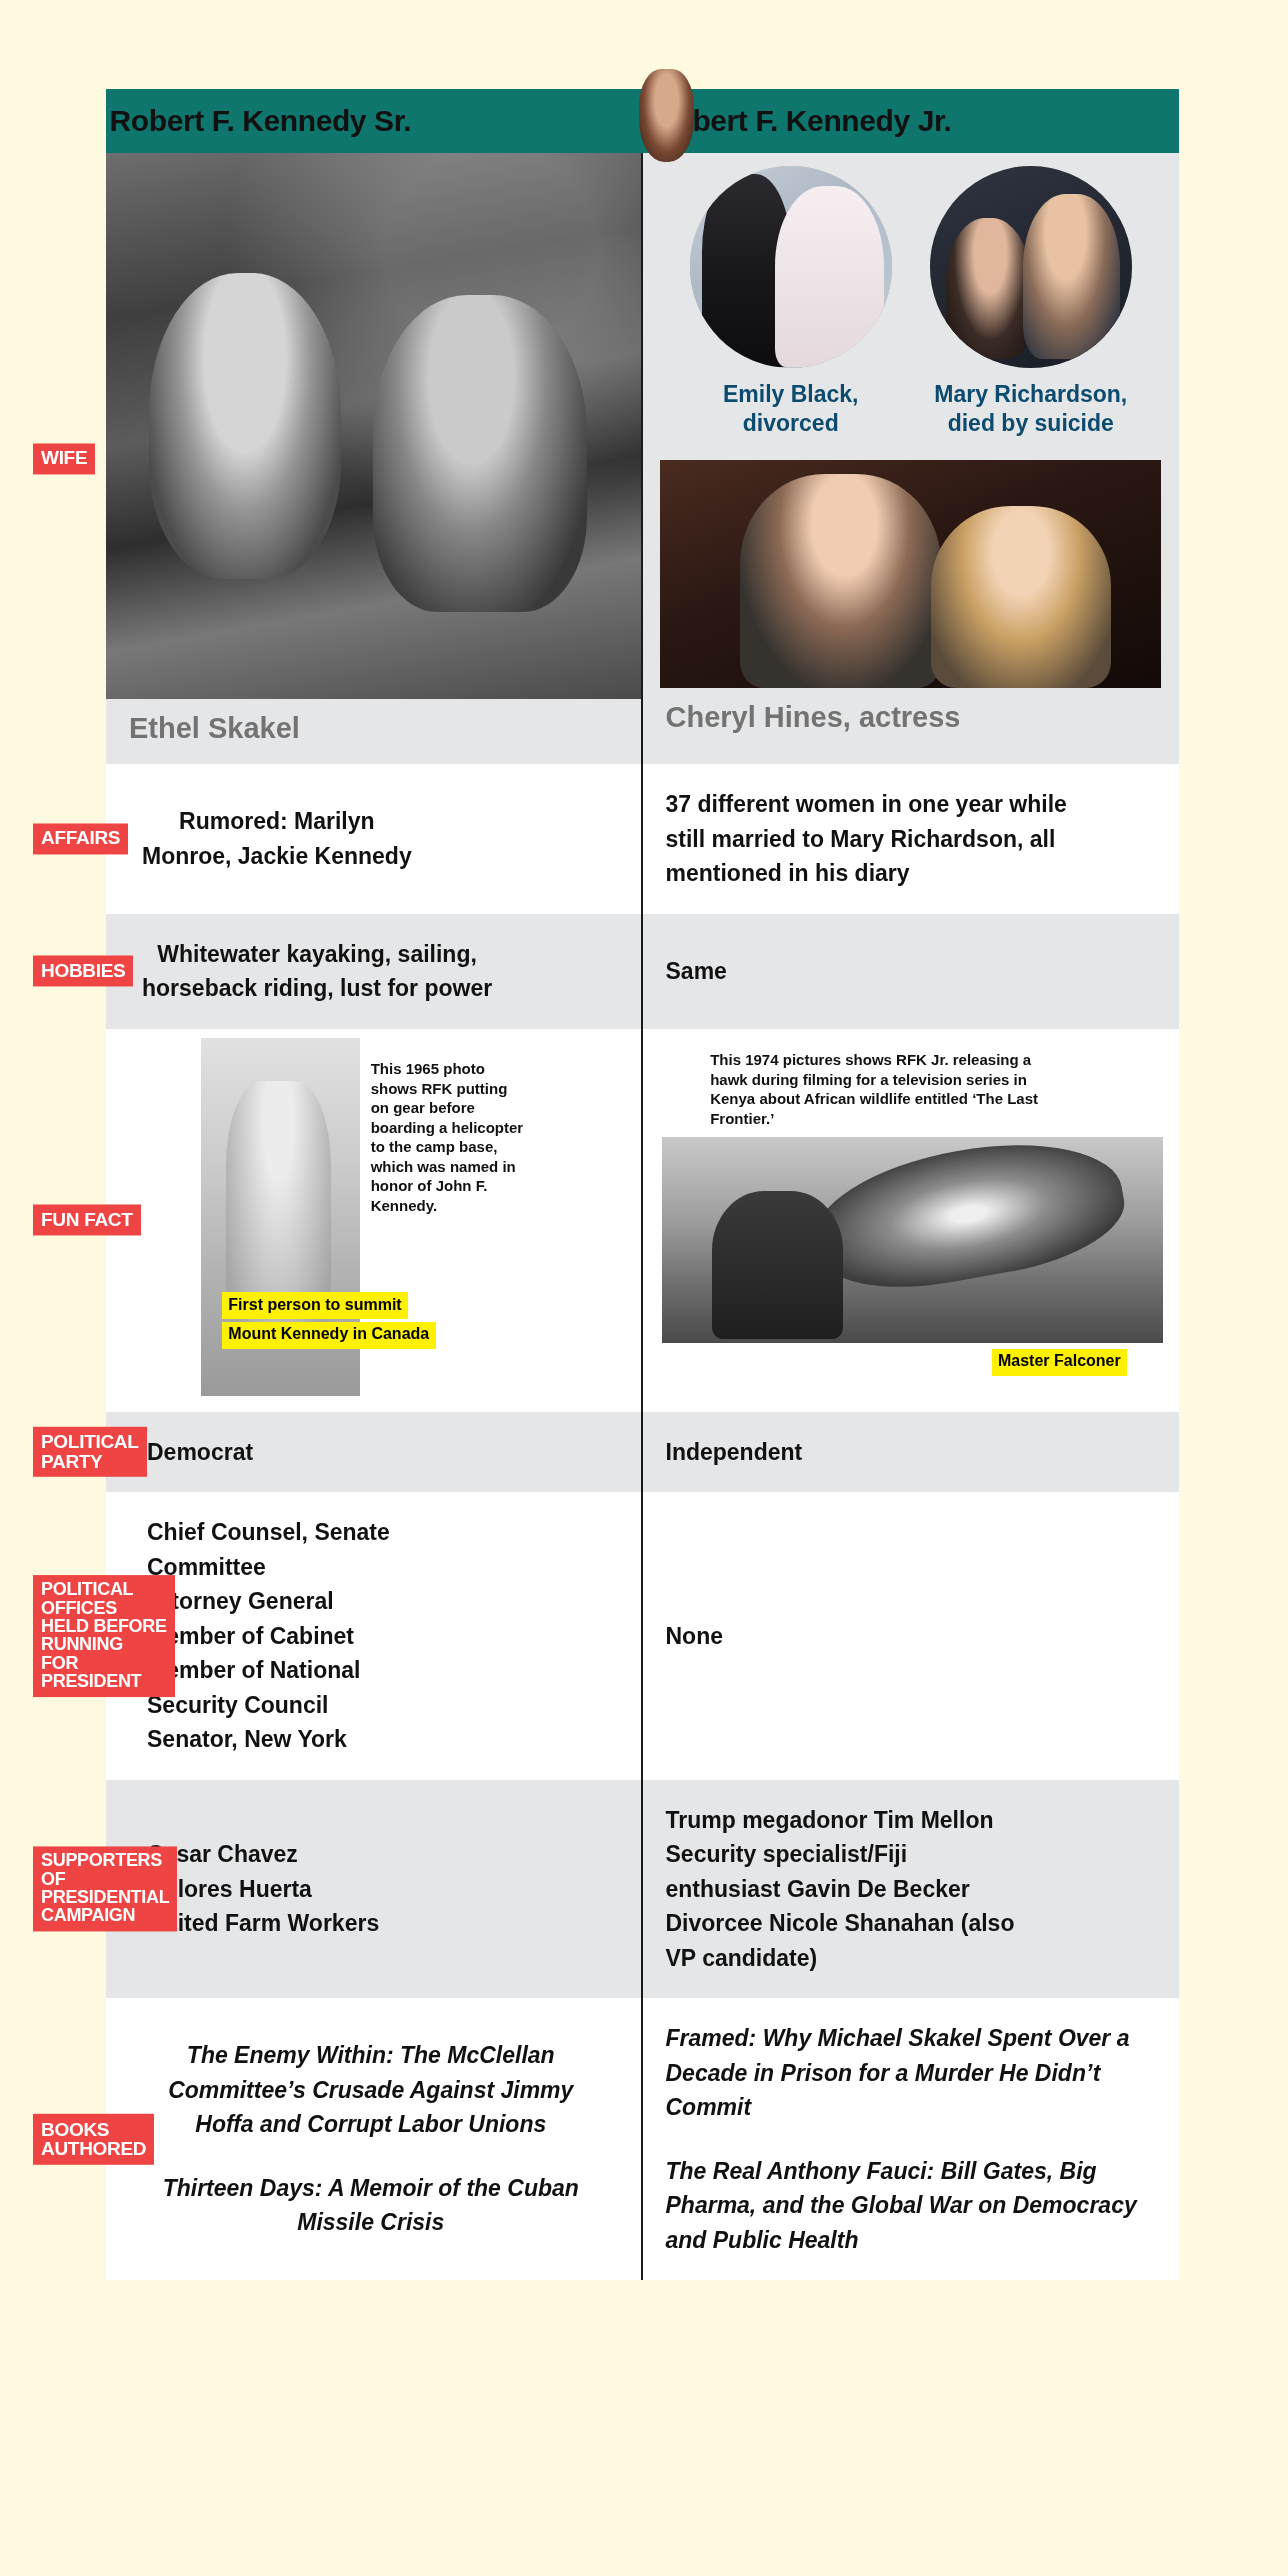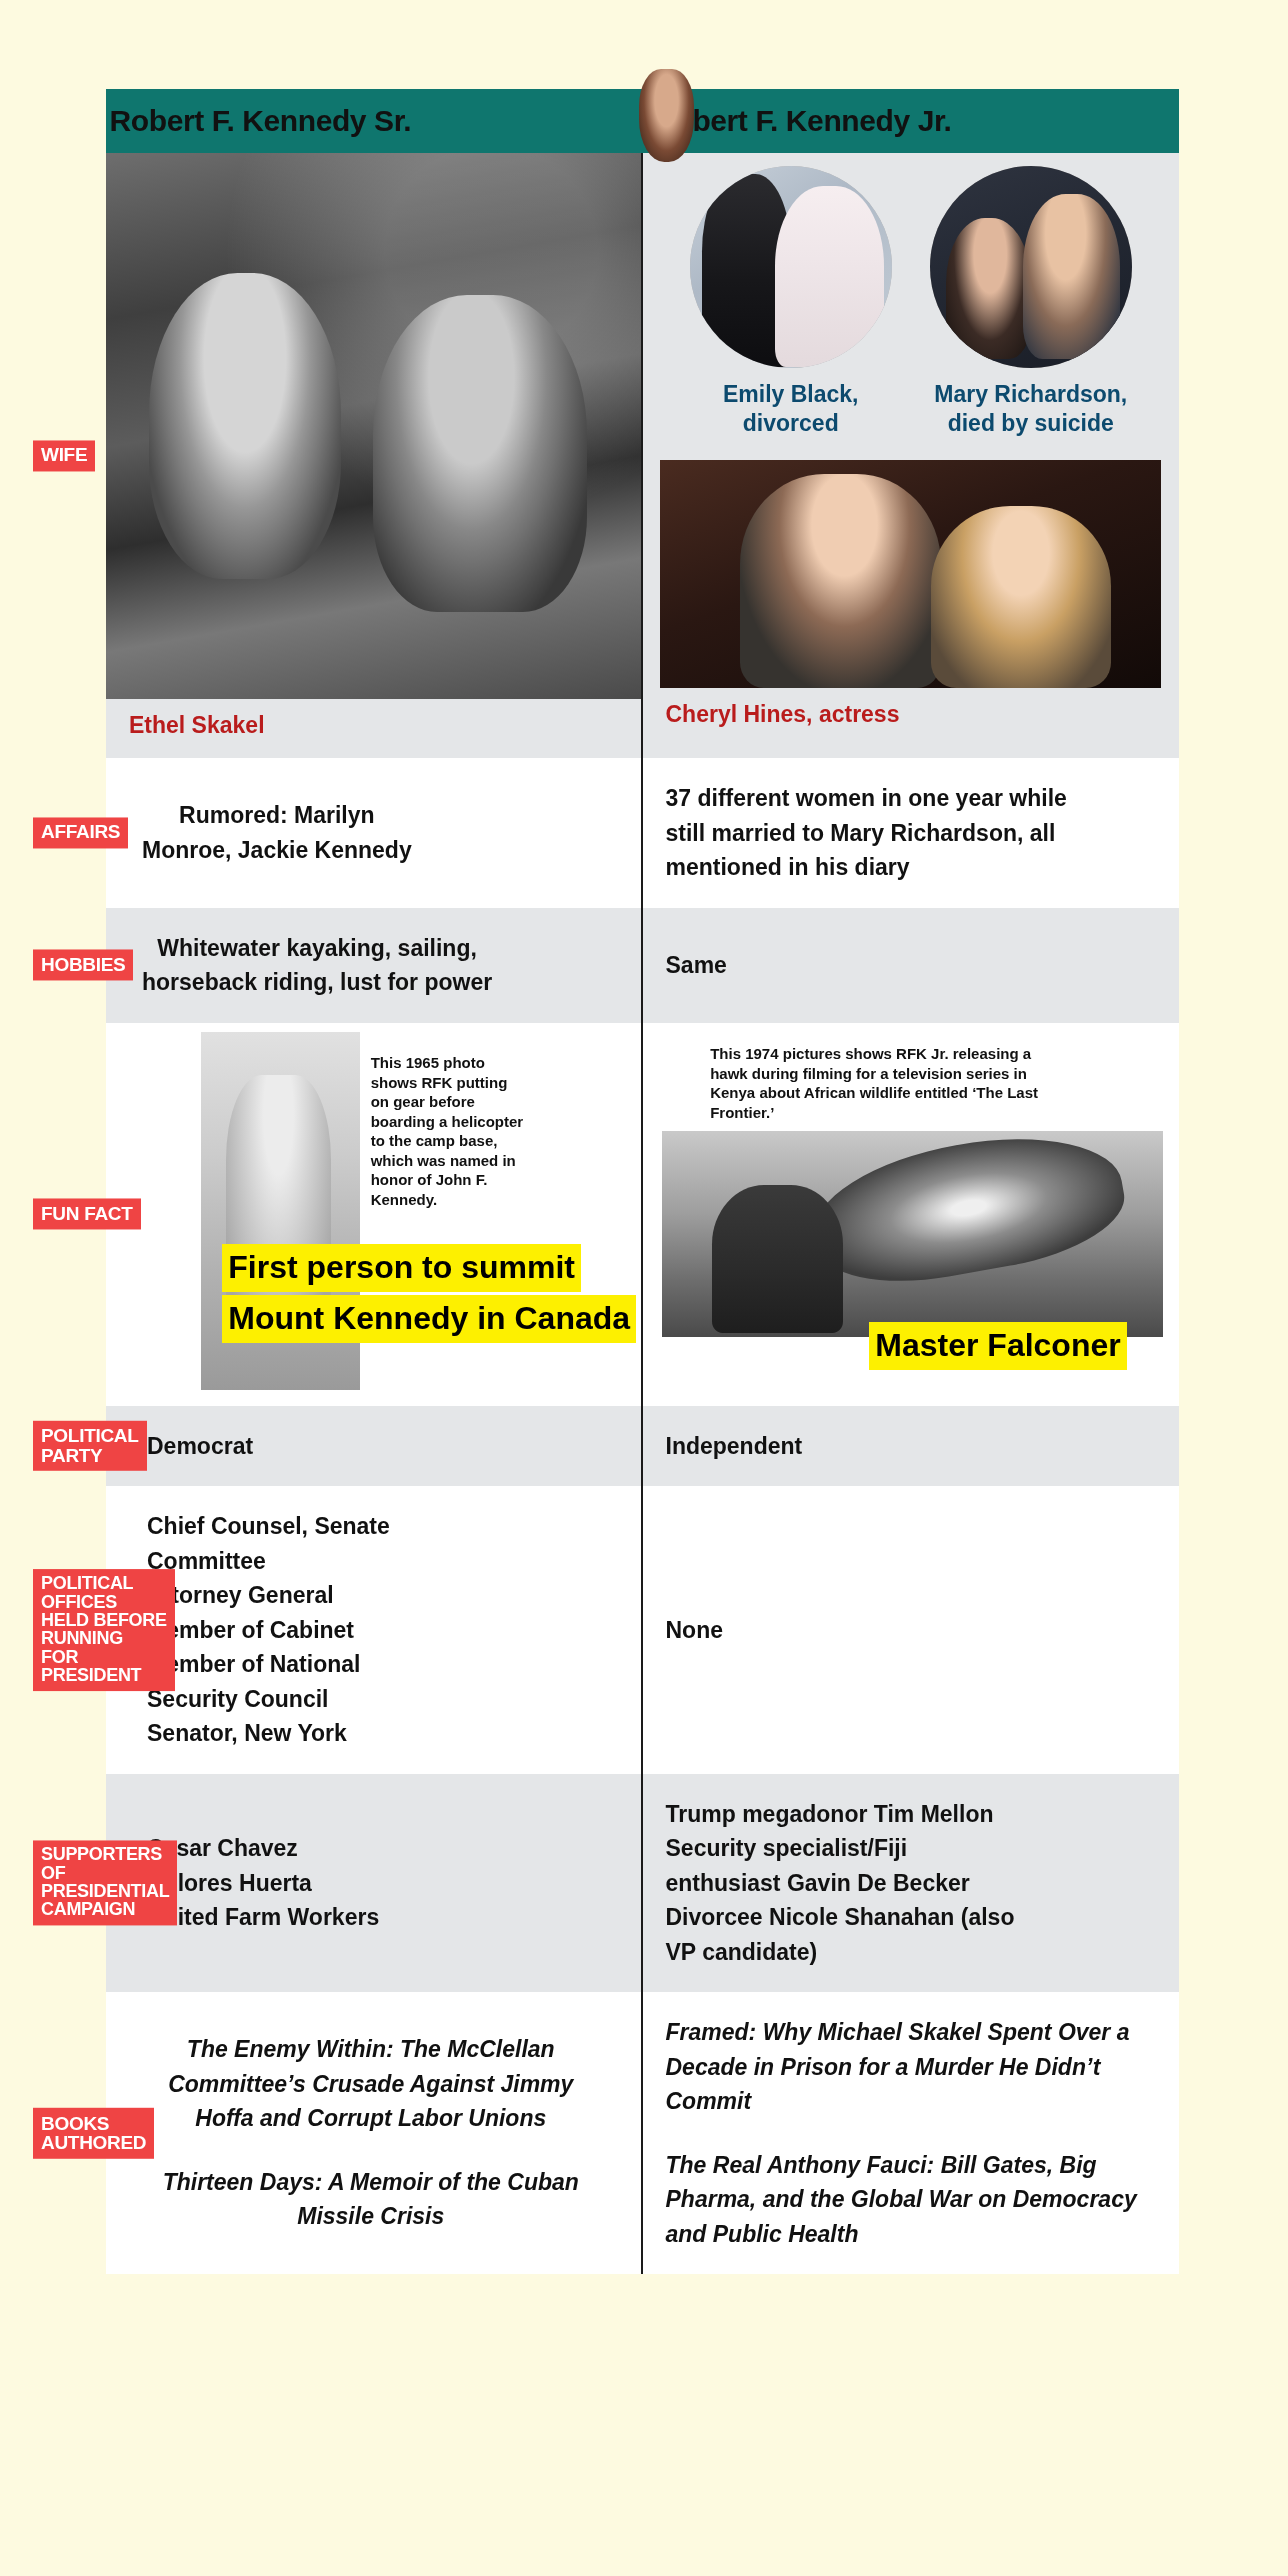--- a/index.html
+++ b/index.html
@@ -105,23 +105,23 @@
   
   .wife-left-photo {
     margin: 0;
     width: 100%;
     height: 546px;
     position: relative;
     overflow: hidden;
     background: #9a9a9a;
   }
   .wife-caption {
-    font-size: 23px;
-    font-weight: 700;
-    color: #b91c1c;
+    font-size: 29px;
+    font-weight: 700;
+    color: #737373;
     padding: 12.5px 0 19.7px 23px;
   }
   .wife-right-top {
     display: flex;
     justify-content: center;
     gap: 25px;
     padding: 12.5px 16px 0 16px;
   }
   .circle-item { width: 215px; text-align: center; }
   .circle-photo {
@@ -186,21 +186,21 @@
   }
 
   .highlight-stack {
     position: absolute;
     z-index: 20;
   }
   .hl {
     display: block;
     background: #fdf000;
     color: #000;
-    font-size: 32px;
+    font-size: 16px;
     font-weight: 700;
     line-height: 1.30;
     padding: 2.7px 6.3px 3.6px 6.3px;
     width: fit-content;
     white-space: nowrap;
   }
   .hl + .hl { margin-top: 2.7px; }
   .hl-left  { left: 116px; bottom: 63px; }
   .hl-right { right: 52px; bottom: 36px; }
 

